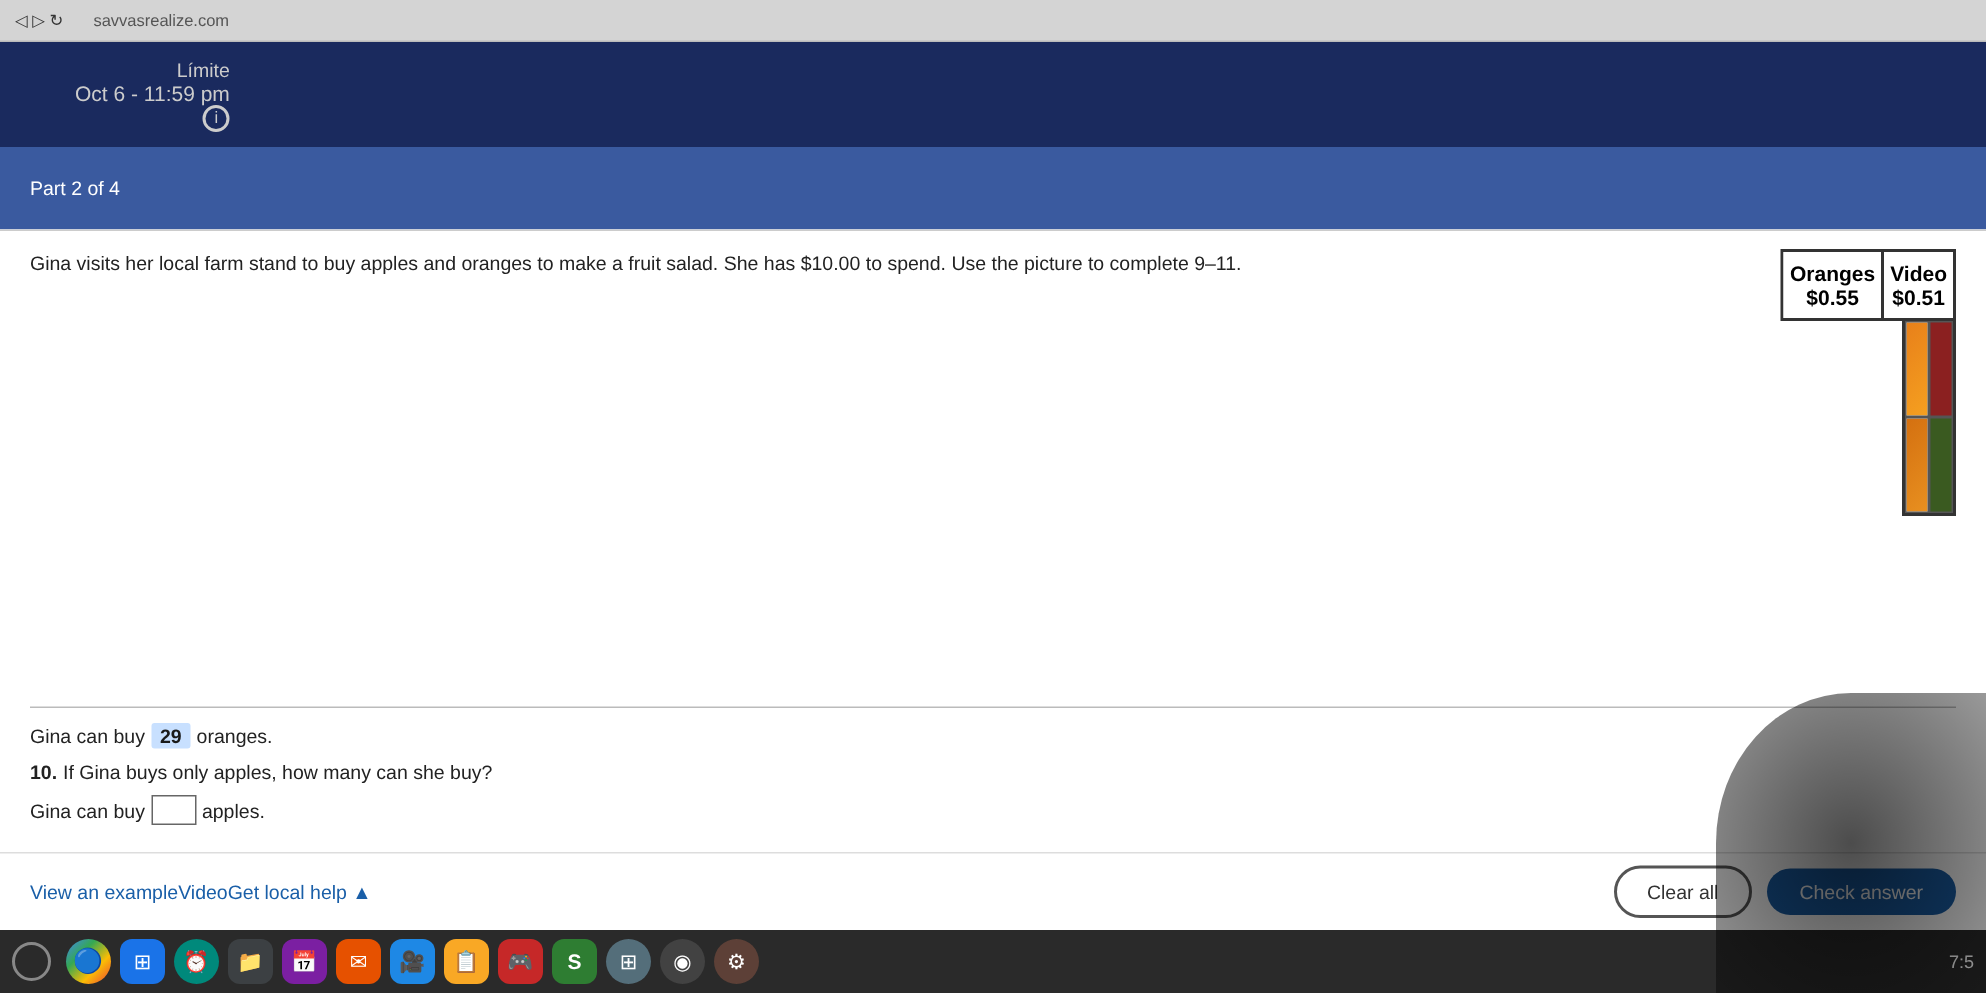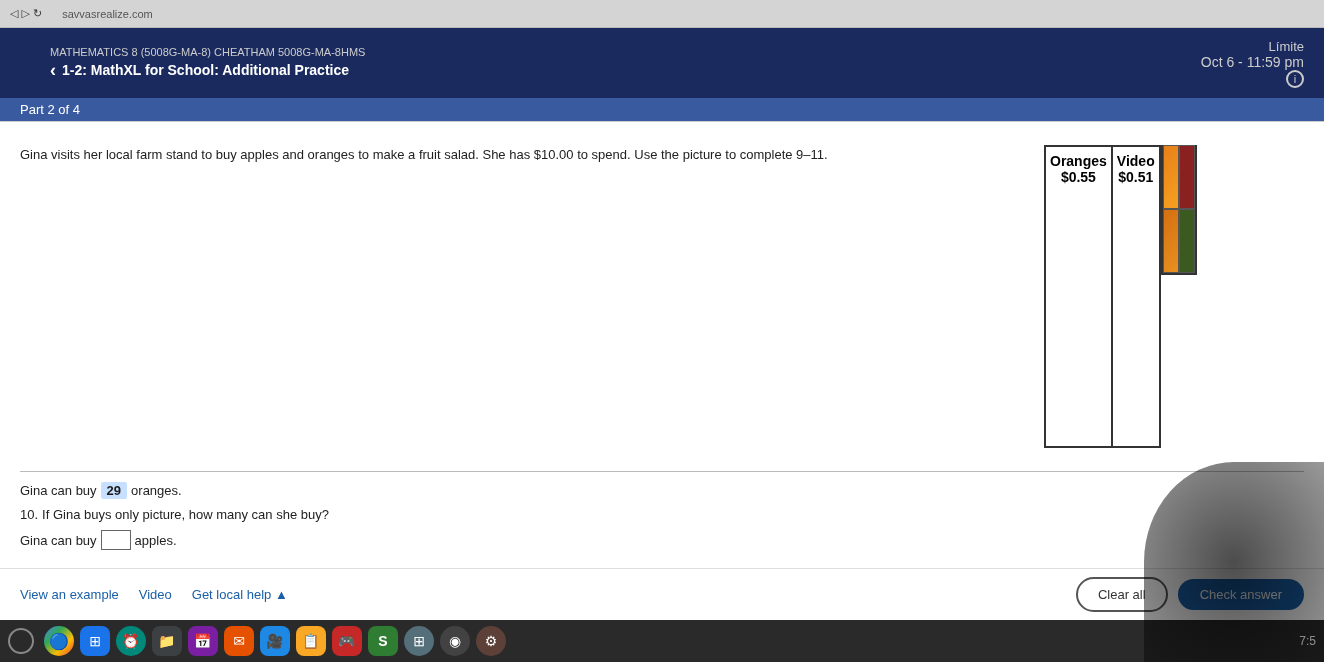--- a/index.html
+++ b/index.html
@@ -91,58 +91,59 @@
       line-height: 14px;
       font-size: 11px;
       color: #ccc;
       margin-left: 6px;
     }
 
     
     .part-label-bar {
       background: #3a5a9f;
       color: white;
-      padding: 4px 20px;
+      padding: 20px 20px;
       font-size: 13px;
     }
 
     
     .content-section {
       background: white;
       flex: 1;
       display: flex;
       flex-direction: column;
       padding: 0;
       border-top: 1px solid #ccc;
     }
 
     .question-area {
       display: flex;
       flex: 1;
-      padding: 23px 20px;
+      padding: 12px 20px;
       gap: 20px;
     }
 
     .question-left {
       flex: 1;
     }
 
     .question-text {
       font-size: 13px;
       color: #222;
       line-height: 1.5;
       margin-bottom: 10px;
     }
 
     
     .fruit-display {
       width: 260px;
       flex-shrink: 0;
       display: flex;
-      flex-direction: row;
+      flex-direction: column;
+      align-items: flex-end;
     }
 
     .fruit-labels {
       display: flex;
       border: 2px solid #333;
     }
 
     .fruit-label-cell {
       flex: 1;
       text-align: center;
@@ -258,21 +259,21 @@
 
     .answer-highlight {
       background: #c8e0ff;
       padding: 1px 6px;
       border-radius: 2px;
       font-weight: bold;
       color: #1a1a1a;
     }
 
     .question-number {
-      font-weight: normal;
+      font-weight: bold;
     }
 
     .answer-input {
       width: 30px;
       height: 20px;
       border: 1px solid #666;
       text-align: center;
       font-size: 13px;
       background: white;
     }
@@ -282,21 +283,20 @@
       background: white;
       border-top: 1px solid #ddd;
       padding: 8px 20px;
       display: flex;
       justify-content: space-between;
       align-items: center;
     }
 
     .action-bar-left {
       display: flex;
-      gap: 20px;
       align-items: center;
     }
 
     .action-link {
       font-size: 13px;
       color: #1a5fa8;
       text-decoration: none;
       cursor: pointer;
     }
 
@@ -440,27 +440,20 @@
 <body>
 
 <div class="browser-bar">
   <span>◁ ▷ ↻</span>
   <span class="url">savvasrealize.com</span>
 </div>
 
 <div class="main-wrapper">
 
   <div class="header-bar">
-    <div class="header-left">
-      <span class="course-title">MATHEMATICS 8 (5008G-MA-8) CHEATHAM 5008G-MA-8HMS</span>
-      <div class="back-link">
-        <span class="back-arrow">‹</span>
-        <span>1-2: MathXL for School: Additional Practice</span>
-      </div>
-    </div>
     <div class="header-right">
       <span class="limit-label">Límite</span>
       <span class="limit-date">Oct 6 - 11:59 pm</span>
       <span class="info-icon">i</span>
     </div>
   </div>
 
   <div class="part-label-bar">
     <span>Part 2 of 4</span>
   </div>
@@ -552,21 +545,21 @@
     <hr class="divider-line">
 
     <div class="answer-section">
       <div class="answer-line">
         <span>Gina can buy</span>
         <span class="answer-highlight">29</span>
         <span>oranges.</span>
       </div>
       <div class="answer-line">
         <span class="question-number">10.</span>
-        <span>If Gina buys only picture, how many can she buy?</span>
+        <span>If Gina buys only apples, how many can she buy?</span>
       </div>
       <div class="answer-line">
         <span>Gina can buy</span>
         <input type="text" class="answer-input" value="" style="">
         <span>apples.</span>
       </div>
     </div>
 
     <div class="action-bar">
       <div class="action-bar-left">

